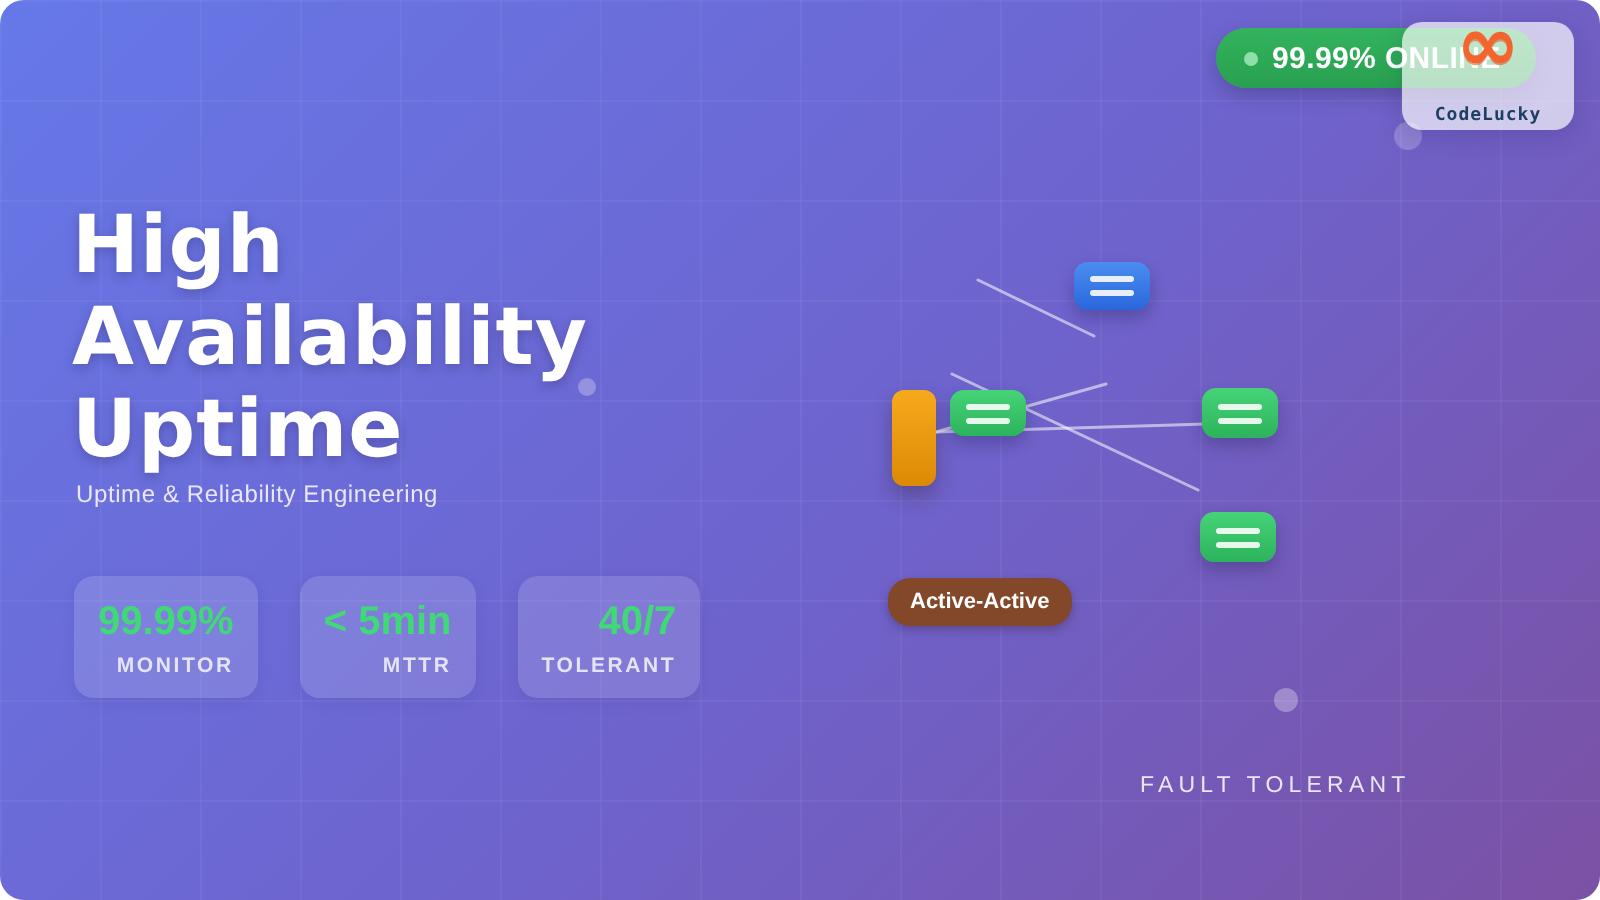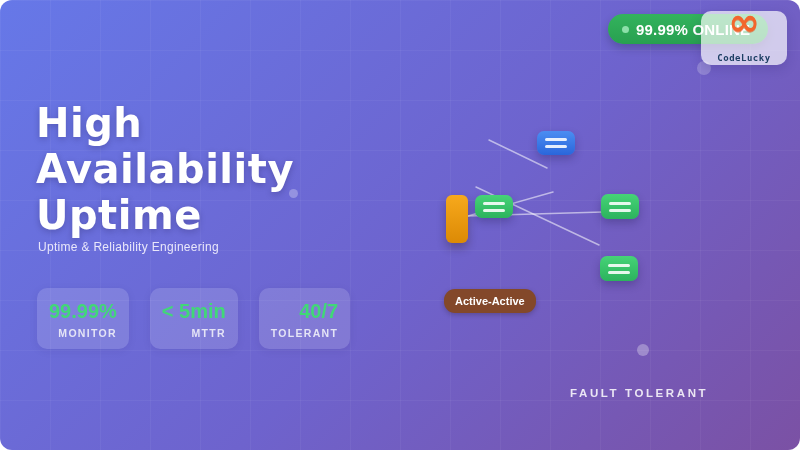--- a/index.html
+++ b/index.html
@@ -75,21 +75,21 @@
   .node-g3{left:600px;top:256px;height:25px;}
   .node-bar{width:22px;height:3px;border-radius:2px;background:rgba(255,255,255,0.88);}
   .mode-badge{
     position:absolute;left:444px;top:289px;height:24px;border-radius:11px;
     background:#83482a;box-shadow:0 2px 5px rgba(30,15,10,0.25);
     display:flex;align-items:center;padding:0 11px;
     color:#ffffff;font-size:11px;font-weight:bold;white-space:nowrap;
   }
   .diagram-caption{
     position:absolute;left:570px;top:387px;
-    color:rgba(255,255,255,0.85);font-size:11.5px;font-weight:700;letter-spacing:2.6px;white-space:nowrap;
+    color:rgba(255,255,255,0.85);font-size:11.5px;font-weight:400;letter-spacing:2.6px;white-space:nowrap;
   }
   
   .decor{position:absolute;border-radius:50%;pointer-events:none;}
   .decor-1{left:289px;top:189px;width:9px;height:9px;background:rgba(255,255,255,0.28);}
   .decor-2{left:637px;top:344px;width:12px;height:12px;background:rgba(255,255,255,0.30);}
   .decor-3{left:697px;top:61px;width:14px;height:14px;background:rgba(255,255,255,0.22);}
 </style>
 </head>
 <body>
 

